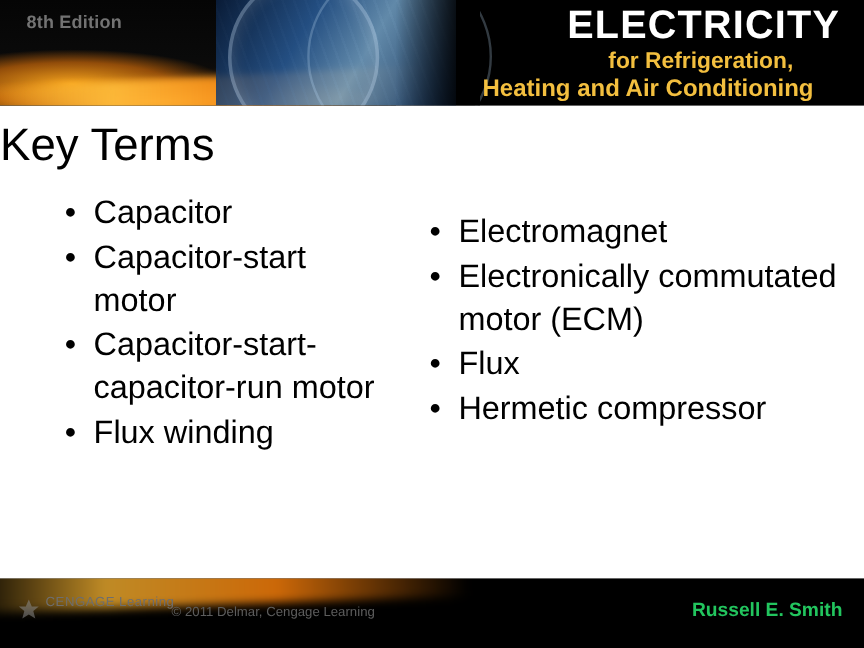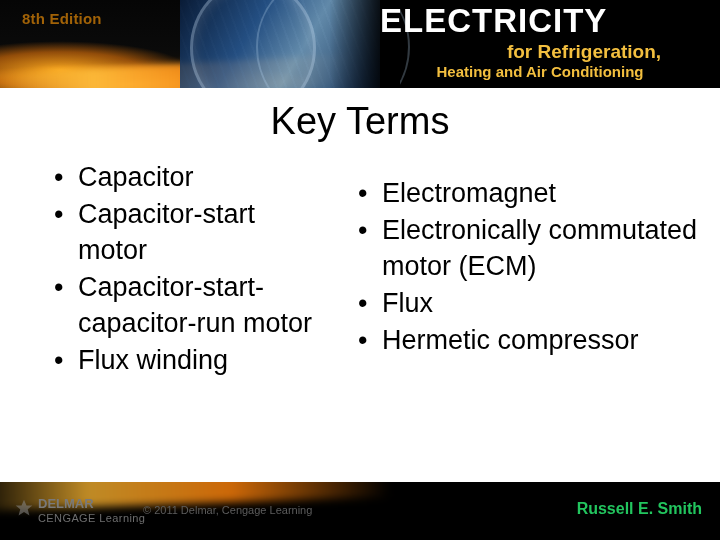--- a/index.html
+++ b/index.html
@@ -85,31 +85,31 @@
     left: 330px;
     top: 0;
     width: 70px;
     height: 88px;
     background: linear-gradient(90deg, rgba(0,0,0,0) 0%, #000 85%);
   }
   .edition {
     position: absolute;
     left: 22px;
     top: 10px;
-    color: #a16207;
+    color: #737373;
     font-size: 15px;
     font-weight: bold;
     letter-spacing: 0.2px;
   }
   .title-main {
     position: absolute;
     left: 380px;
     top: 2px;
     width: 320px;
-    text-align: left;
+    text-align: right;
     color: #ffffff;
     font-size: 33px;
     font-weight: bold;
     letter-spacing: 1px;
   }
   .title-sub1 {
     position: absolute;
     left: 380px;
     top: 41px;
     width: 320px;
@@ -119,31 +119,30 @@
     font-weight: bold;
     padding-left: 44px;
   }
   .title-sub2 {
     position: absolute;
     left: 380px;
     top: 63px;
     width: 320px;
     text-align: center;
     color: #f3bf3f;
-    font-size: 15px;
+    font-size: 20px;
     font-weight: bold;
   }
 
   
   .slide-title {
     position: absolute;
     left: 0;
     top: 100px;
     width: 720px;
-    text-align: center;
     font-size: 38px;
     color: #000000;
   }
 
   .columns {
     position: absolute;
     left: 0;
     top: 160px;
     width: 720px;
     display: flex;
@@ -274,18 +273,17 @@
       <li>Hermetic compressor</li>
     </ul>
   </div>
 </div>
 
 <div class="footer">
   <svg class="footer-mark" viewBox="0 0 24 24">
     <path d="M12 2 L15 9 L22 9 L16.5 13.5 L18.5 21 L12 16.8 L5.5 21 L7.5 13.5 L2 9 L9 9 Z" fill="#8a8a8a"></path>
   </svg>
   <div class="footer-logo">
-    <div class="l1">DELMAR</div>
     <div class="l2">CENGAGE Learning</div>
   </div>
   <div class="copyright">© 2011 Delmar, Cengage Learning</div>
   <div class="author">Russell E. Smith</div>
 </div>
 
 </body></html>

